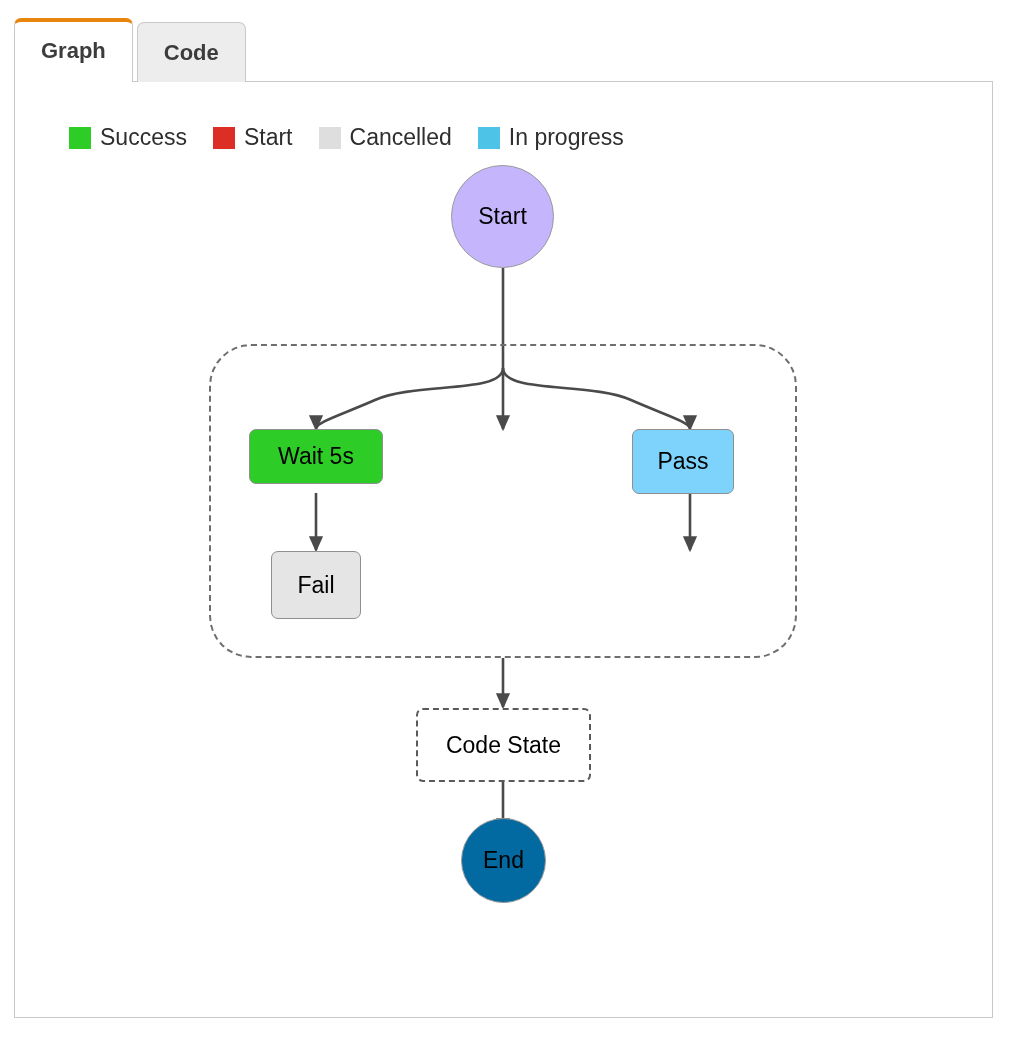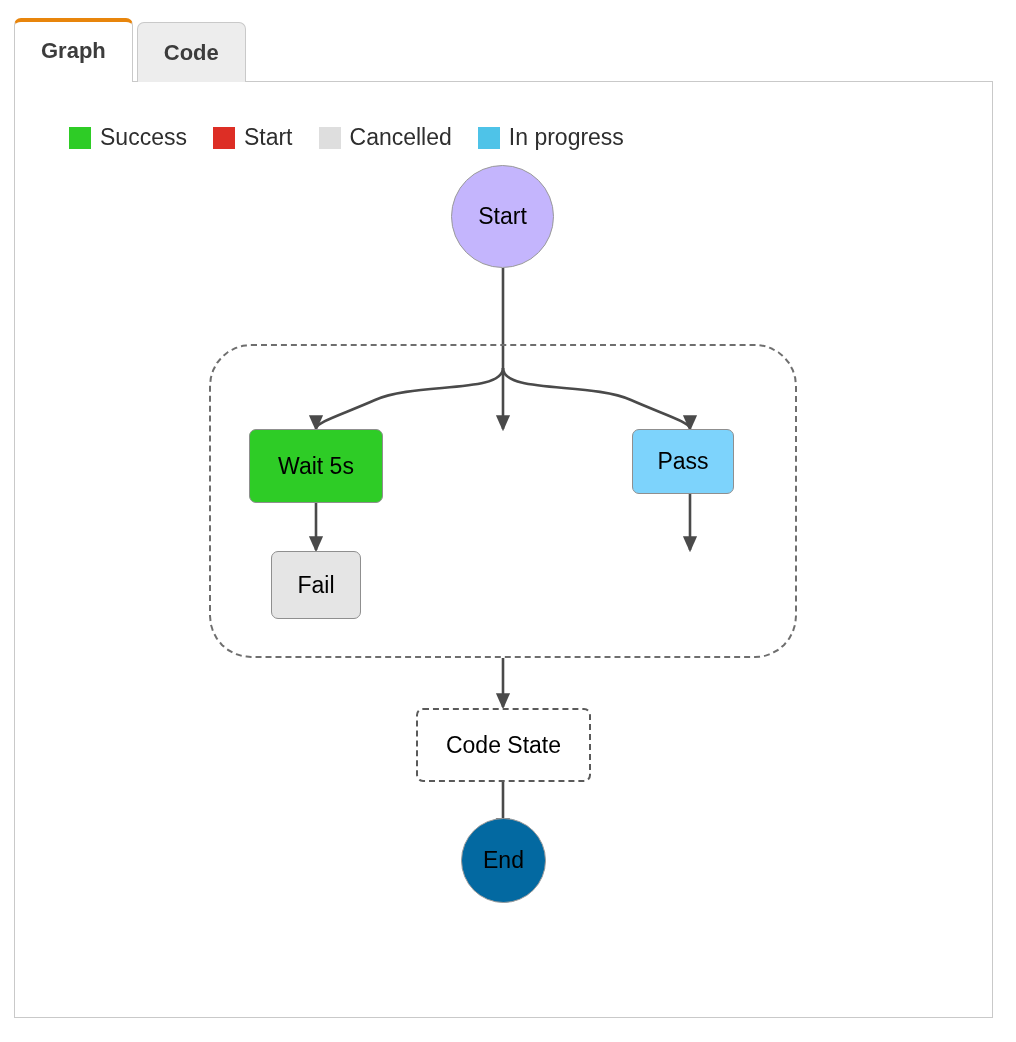--- a/index.html
+++ b/index.html
@@ -225,21 +225,21 @@
           <path d="M 488 700 L 488 750" marker-end="url(#arrow)"></path>
         </g>
       </svg>
 
       <div class="group-container" style="left:194px; top:262px; width:588px; height:314px;"></div>
 
       <div class="node node-circle" style="left:436px; top:83px; width:103px; height:103px; background:#c4b5fd;">
         <span>Start</span>
       </div>
 
-      <div class="node node-box" style="left:234px; top:347px; width:134px; height:74px; background:#2ecc26;">
+      <div class="node node-box" style="left:234px; top:347px; width:134px; height:55px; background:#2ecc26;">
         <span>Wait 5s</span>
       </div>
 
 
       <div class="node node-box" style="left:617px; top:347px; width:102px; height:65px; background:#7dd3fc;">
         <span>Pass</span>
       </div>
 
       <div class="node node-box" style="left:256px; top:469px; width:90px; height:68px; background:#e5e5e5;">
         <span>Fail</span>

